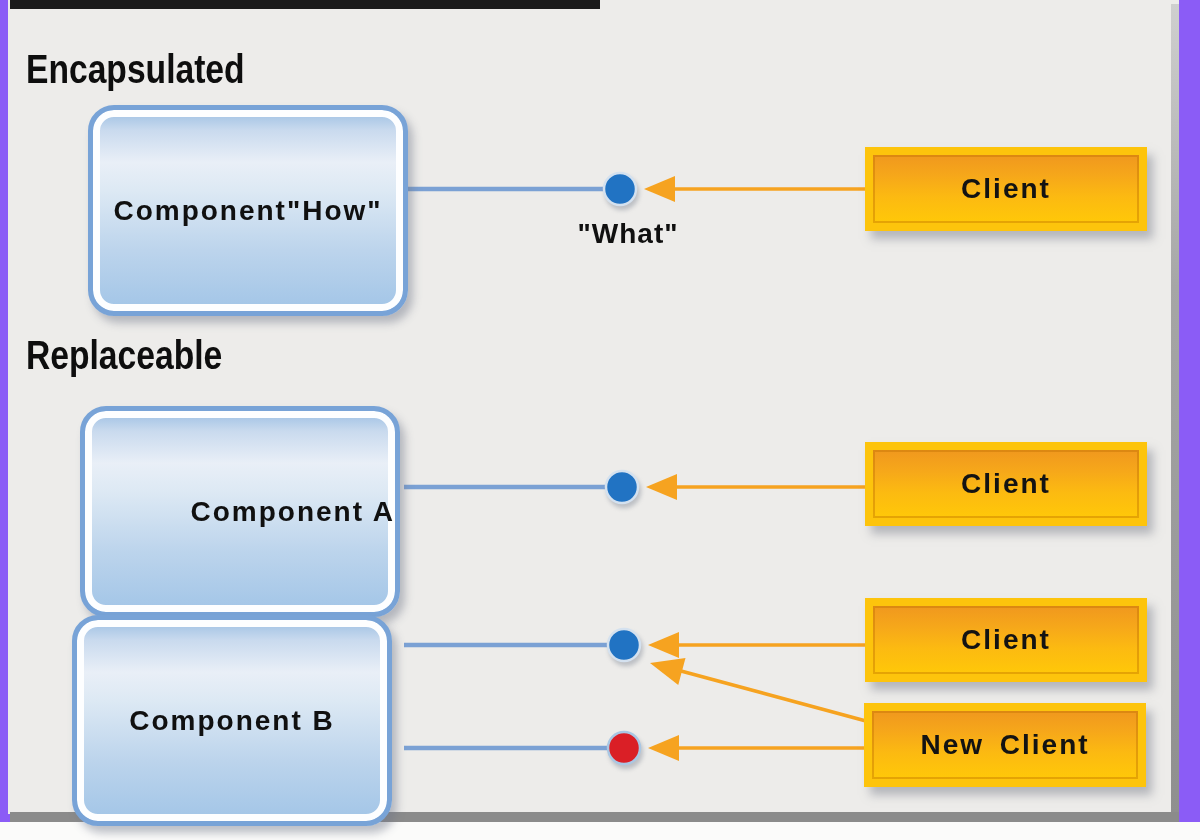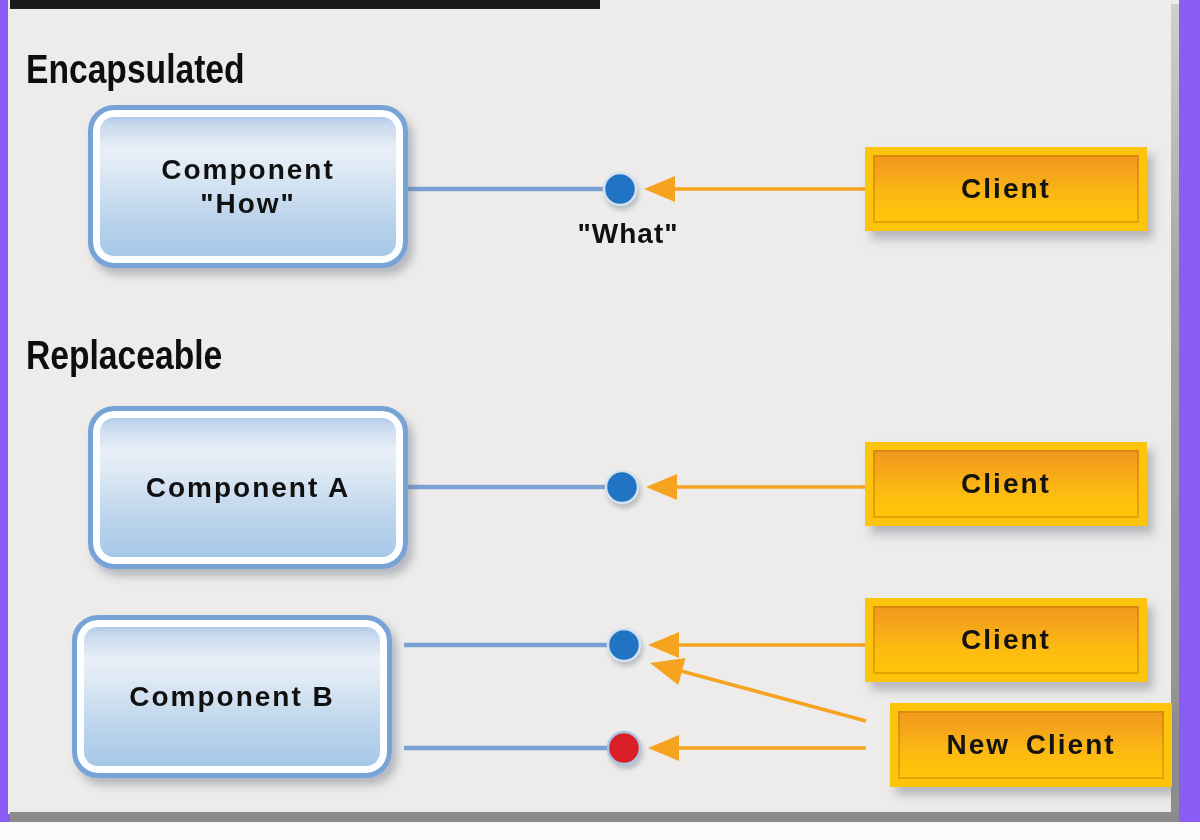--- a/index.html
+++ b/index.html
@@ -28,25 +28,25 @@
   .below-strip {
     position:absolute; left:0; top:822px; width:1200px; height:18px;
     background:#fbfbfa;
   }
   .heading {
     position:absolute; font-size:41px; font-weight:bold; color:#0e0e0e;
     transform:scaleX(.82); transform-origin:0 50%; white-space:nowrap;
     line-height:1.05;
   }
   .comp-box {
-    position:absolute; width:320px; height:163px; border-radius:26px;
+    position:absolute; width:320px; height:211px; border-radius:26px;
     border:5px solid #78a3d7;
     background:linear-gradient(180deg,#9cbfe3 0%,#c9daee 10%,#e9eff7 26%,#dde9f4 40%,#bcd4ec 70%,#a2c5e7 100%);
     box-shadow: inset 0 0 0 7px #fdfeff, 5px 7px 9px rgba(110,118,135,.45);
-    display:flex; flex-direction:column; align-items:center; justify-content:center;
+    display:flex; flex-direction:row; align-items:center; justify-content:center;
     text-align:center;
   }
   .comp-label {
     font-size:28px; font-weight:bold; letter-spacing:2px; color:#101010;
     line-height:34px; white-space:nowrap;
   }
   .client-box {
     position:absolute; width:282px; height:84px;
     border:8px solid #fdc40c;
     background:linear-gradient(180deg,#f0981e 0%,#f6a71a 30%,#fcba11 62%,#ffc808 100%);
@@ -103,34 +103,34 @@
     </g>
   </svg>
 
   <div class="heading" style="left:26px; top:48px;">Encapsulated</div>
   <div class="heading" style="left:26px; top:334px;">Replaceable</div>
 
   <div class="comp-box" style="left:88px; top:105px;">
     <div class="comp-label">Component</div>
     <div class="comp-label">"How"</div>
   </div>
-  <div class="comp-box" style="left:88px; top:406px;">
+  <div class="comp-box" style="left:80px; top:406px;justify-content:flex-end;">
     <div class="comp-label">Component A</div>
   </div>
   <div class="comp-box" style="left:72px; top:615px;">
     <div class="comp-label">Component B</div>
   </div>
 
   <div class="iface-label">"What"</div>
 
   <div class="client-box" style="left:865px; top:147px;">
     <div class="client-label">Client</div>
   </div>
   <div class="client-box" style="left:865px; top:442px;">
     <div class="client-label">Client</div>
   </div>
   <div class="client-box" style="left:865px; top:598px;">
     <div class="client-label">Client</div>
   </div>
-  <div class="client-box" style="left:890px; top:703px;">
+  <div class="client-box" style="left:864px; top:703px;">
     <div class="client-label">New Client</div>
   </div>
 </div>
 
 </body></html>

